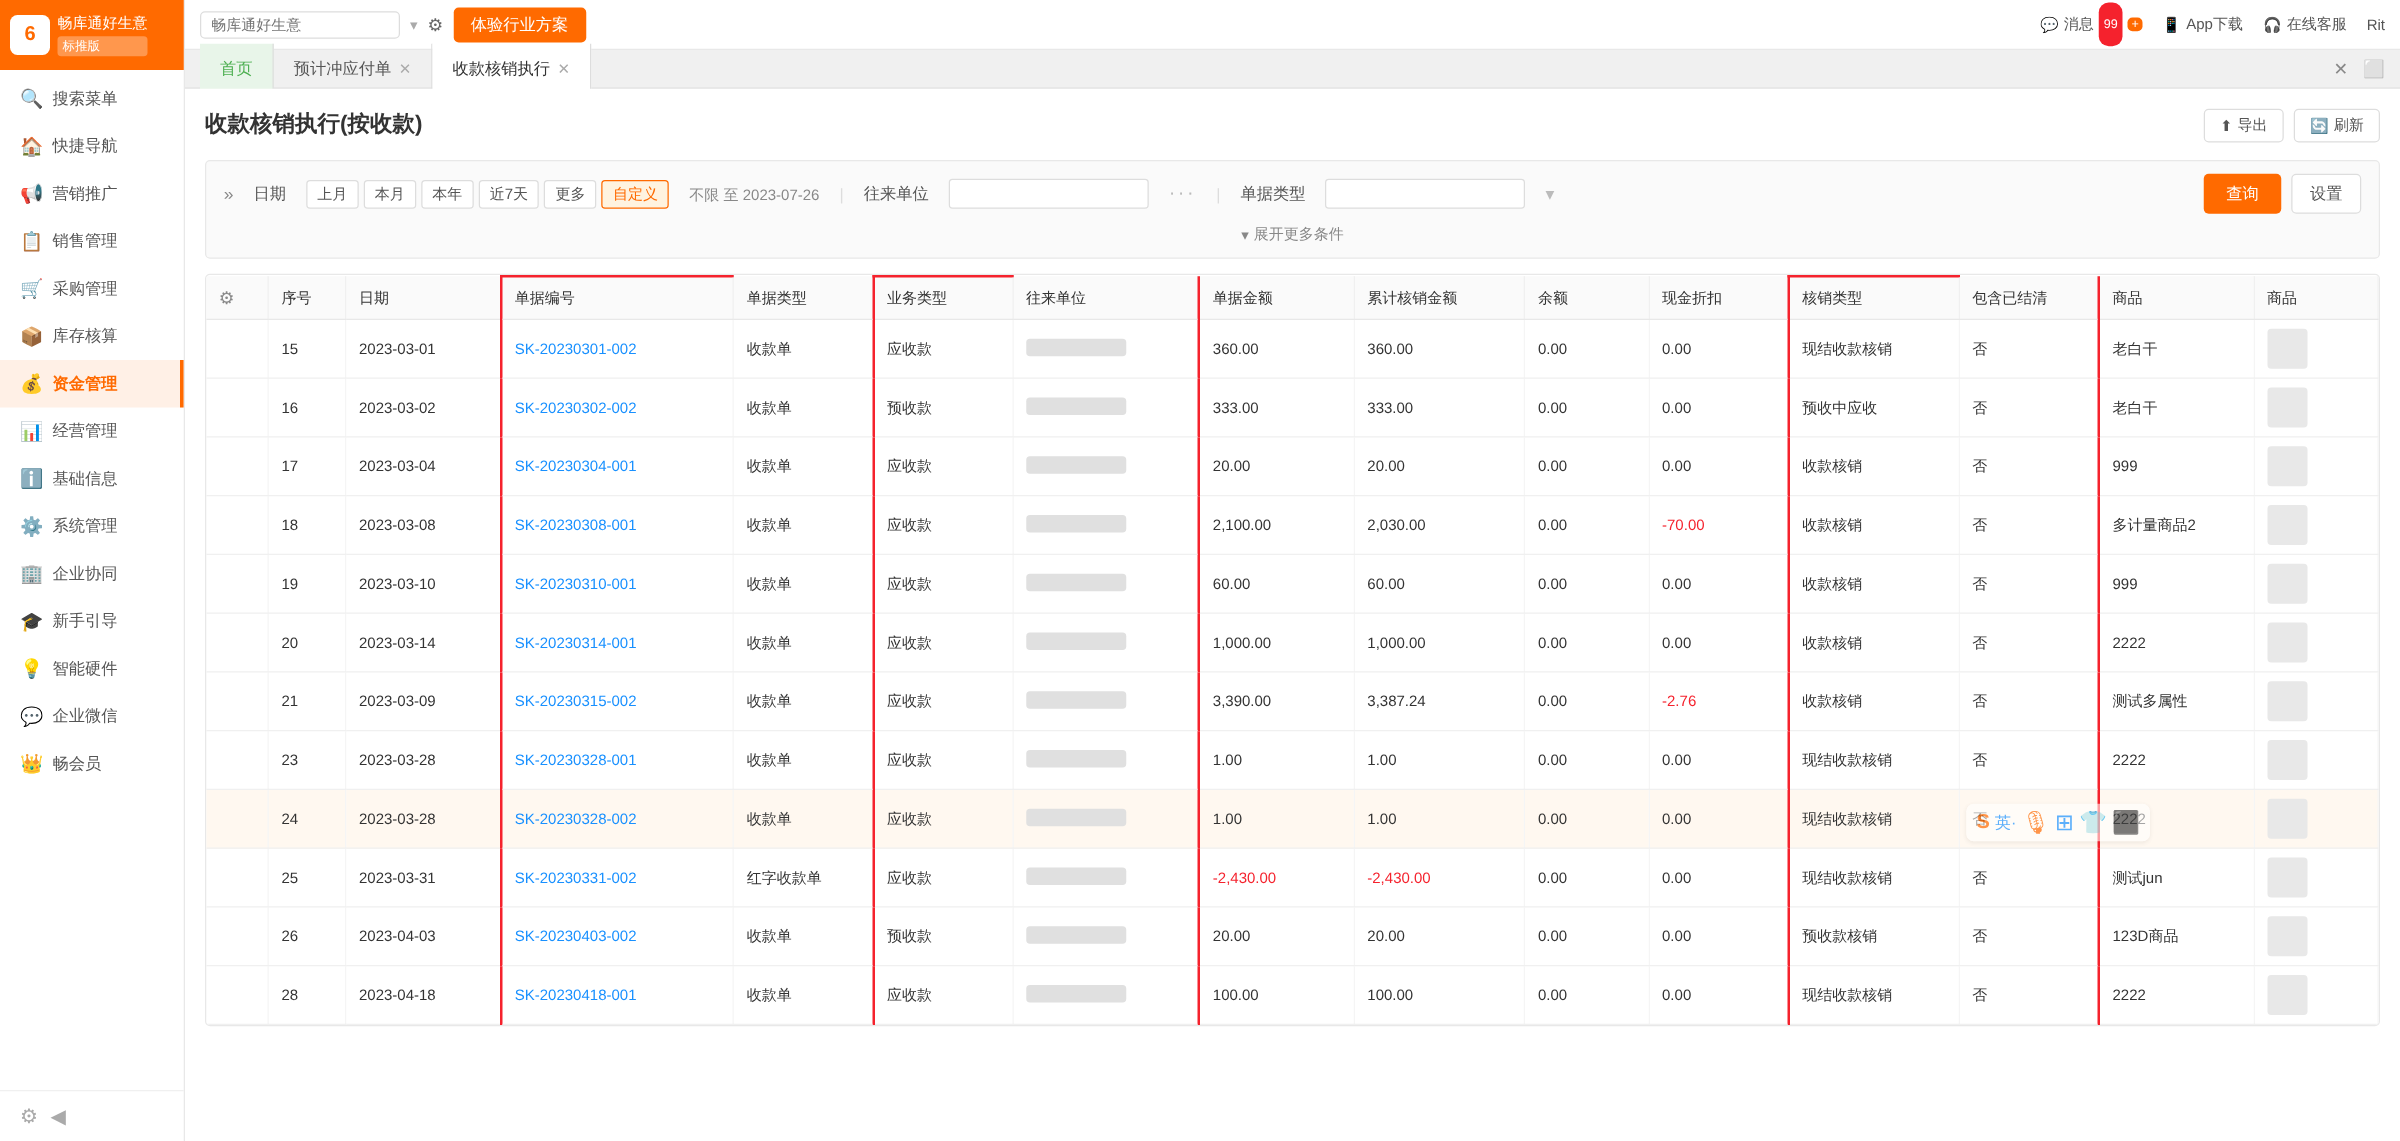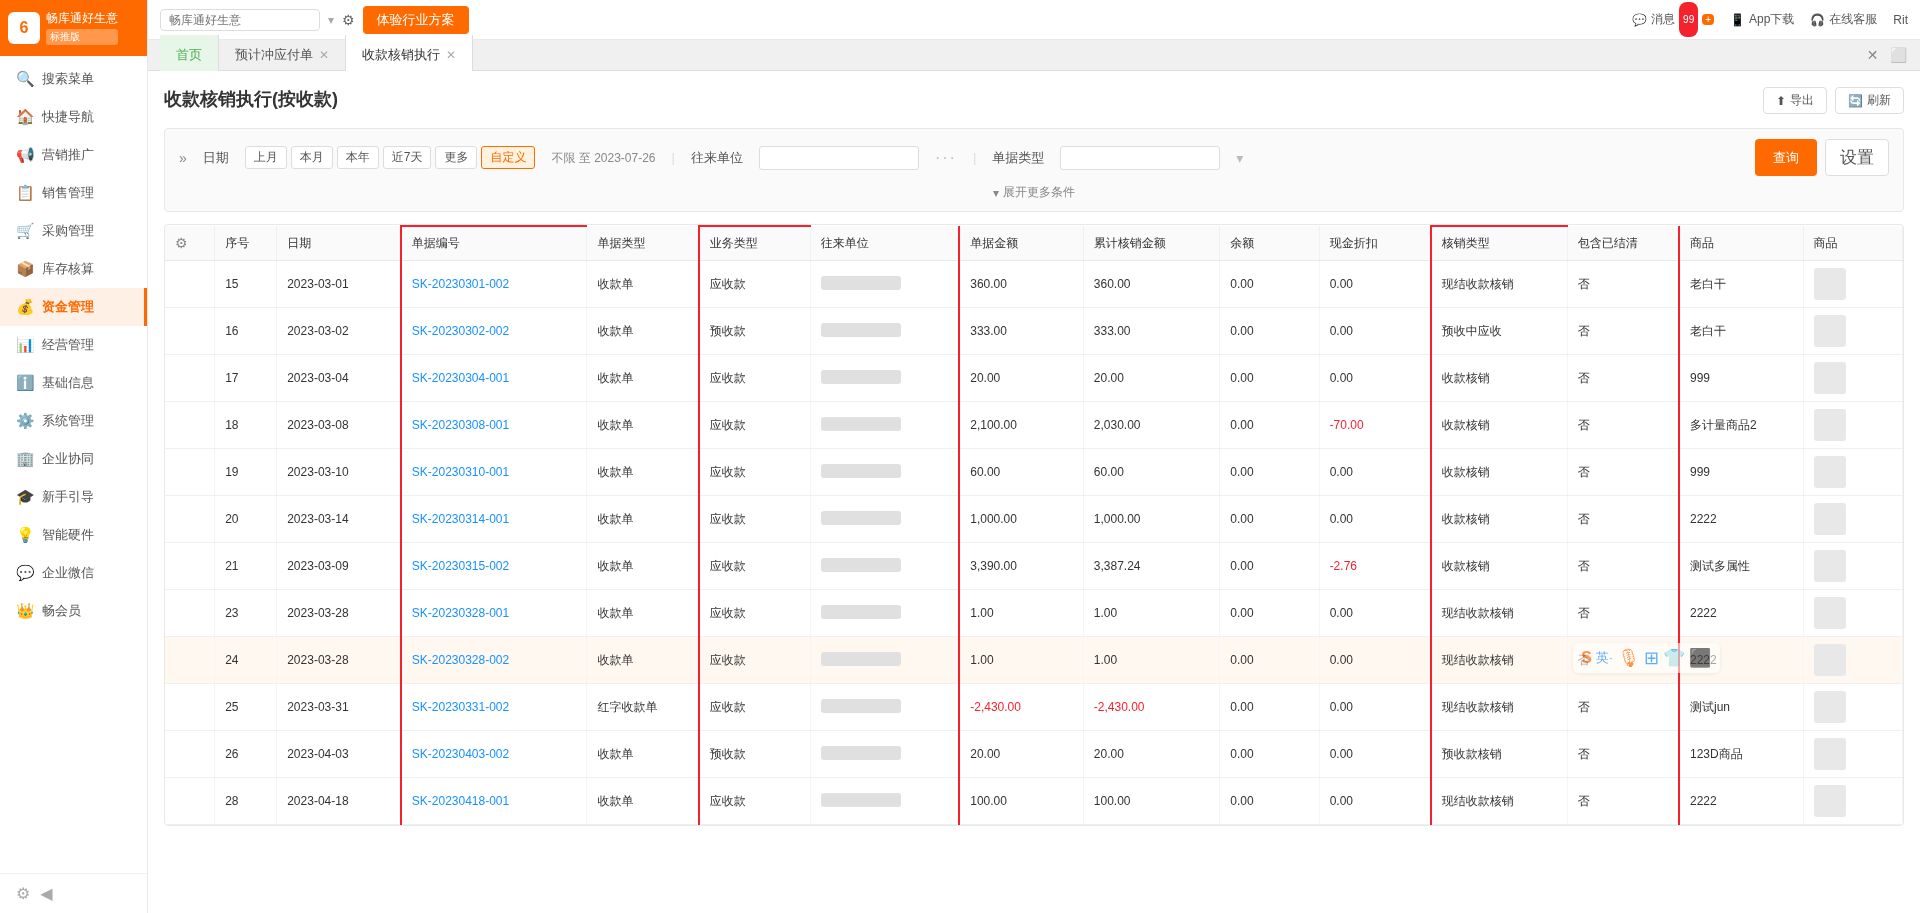--- a/index.html
+++ b/index.html
@@ -54,21 +54,21 @@
     .filter-label { color: #555; font-size: 13px; white-space: nowrap; }
     .filter-date-btns { display: flex; gap: 4px; align-items: center; }
     .filter-date-btn { border: 1px solid #ddd; background: #fff; color: #555; border-radius: 3px; padding: 2px 8px; font-size: 12px; cursor: pointer; }
     .filter-date-btn.custom { background: #fff3e0; border-color: #ff6a00; color: #ff6a00; }
     .filter-date-range { color: #888; font-size: 12px; margin-top: 2px; }
     .filter-divider { color: #ddd; }
     .filter-input { border: 1px solid #ddd; border-radius: 3px; padding: 4px 10px; font-size: 12px; color: #bbb; min-width: 120px; }
     .filter-dots { color: #bbb; font-size: 16px; letter-spacing: 2px; }
     .filter-select { border: 1px solid #ddd; border-radius: 3px; padding: 4px 10px; font-size: 12px; color: #555; min-width: 120px; }
     .btn-query { background: #ff6a00; color: #fff; border: none; border-radius: 4px; padding: 6px 18px; font-size: 13px; cursor: pointer; }
-    .btn-settings { border: 1px solid #ddd; background: #fff; color: #555; border-radius: 4px; padding: 6px 14px; font-size: 17px; cursor: pointer; }
+    .btn-settings { border: 1px solid #ddd; background: #fff; color: #555; border-radius: 4px; padding: 6px 14px; font-size: 13px; cursor: pointer; }
     .filter-expand-row { display: flex; justify-content: center; margin-top: 8px; }
     .expand-more-btn { border: none; background: none; color: #888; font-size: 12px; cursor: pointer; display: flex; align-items: center; gap: 4px; }
 
     
     .table-wrapper { border: 1px solid #e8e8e8; border-radius: 4px; overflow: auto; }
     table { width: 100%; border-collapse: collapse; font-size: 12px; }
     thead tr { background: #fafafa; }
     th { padding: 8px 10px; text-align: left; color: #333; font-weight: 500; border-bottom: 1px solid #e8e8e8; white-space: nowrap; border-right: 1px solid #f0f0f0; }
     td { padding: 7px 10px; color: #333; border-bottom: 1px solid #f0f0f0; border-right: 1px solid #f5f5f5; white-space: nowrap; }
     tr.highlighted td { background: #fff8f0; }

